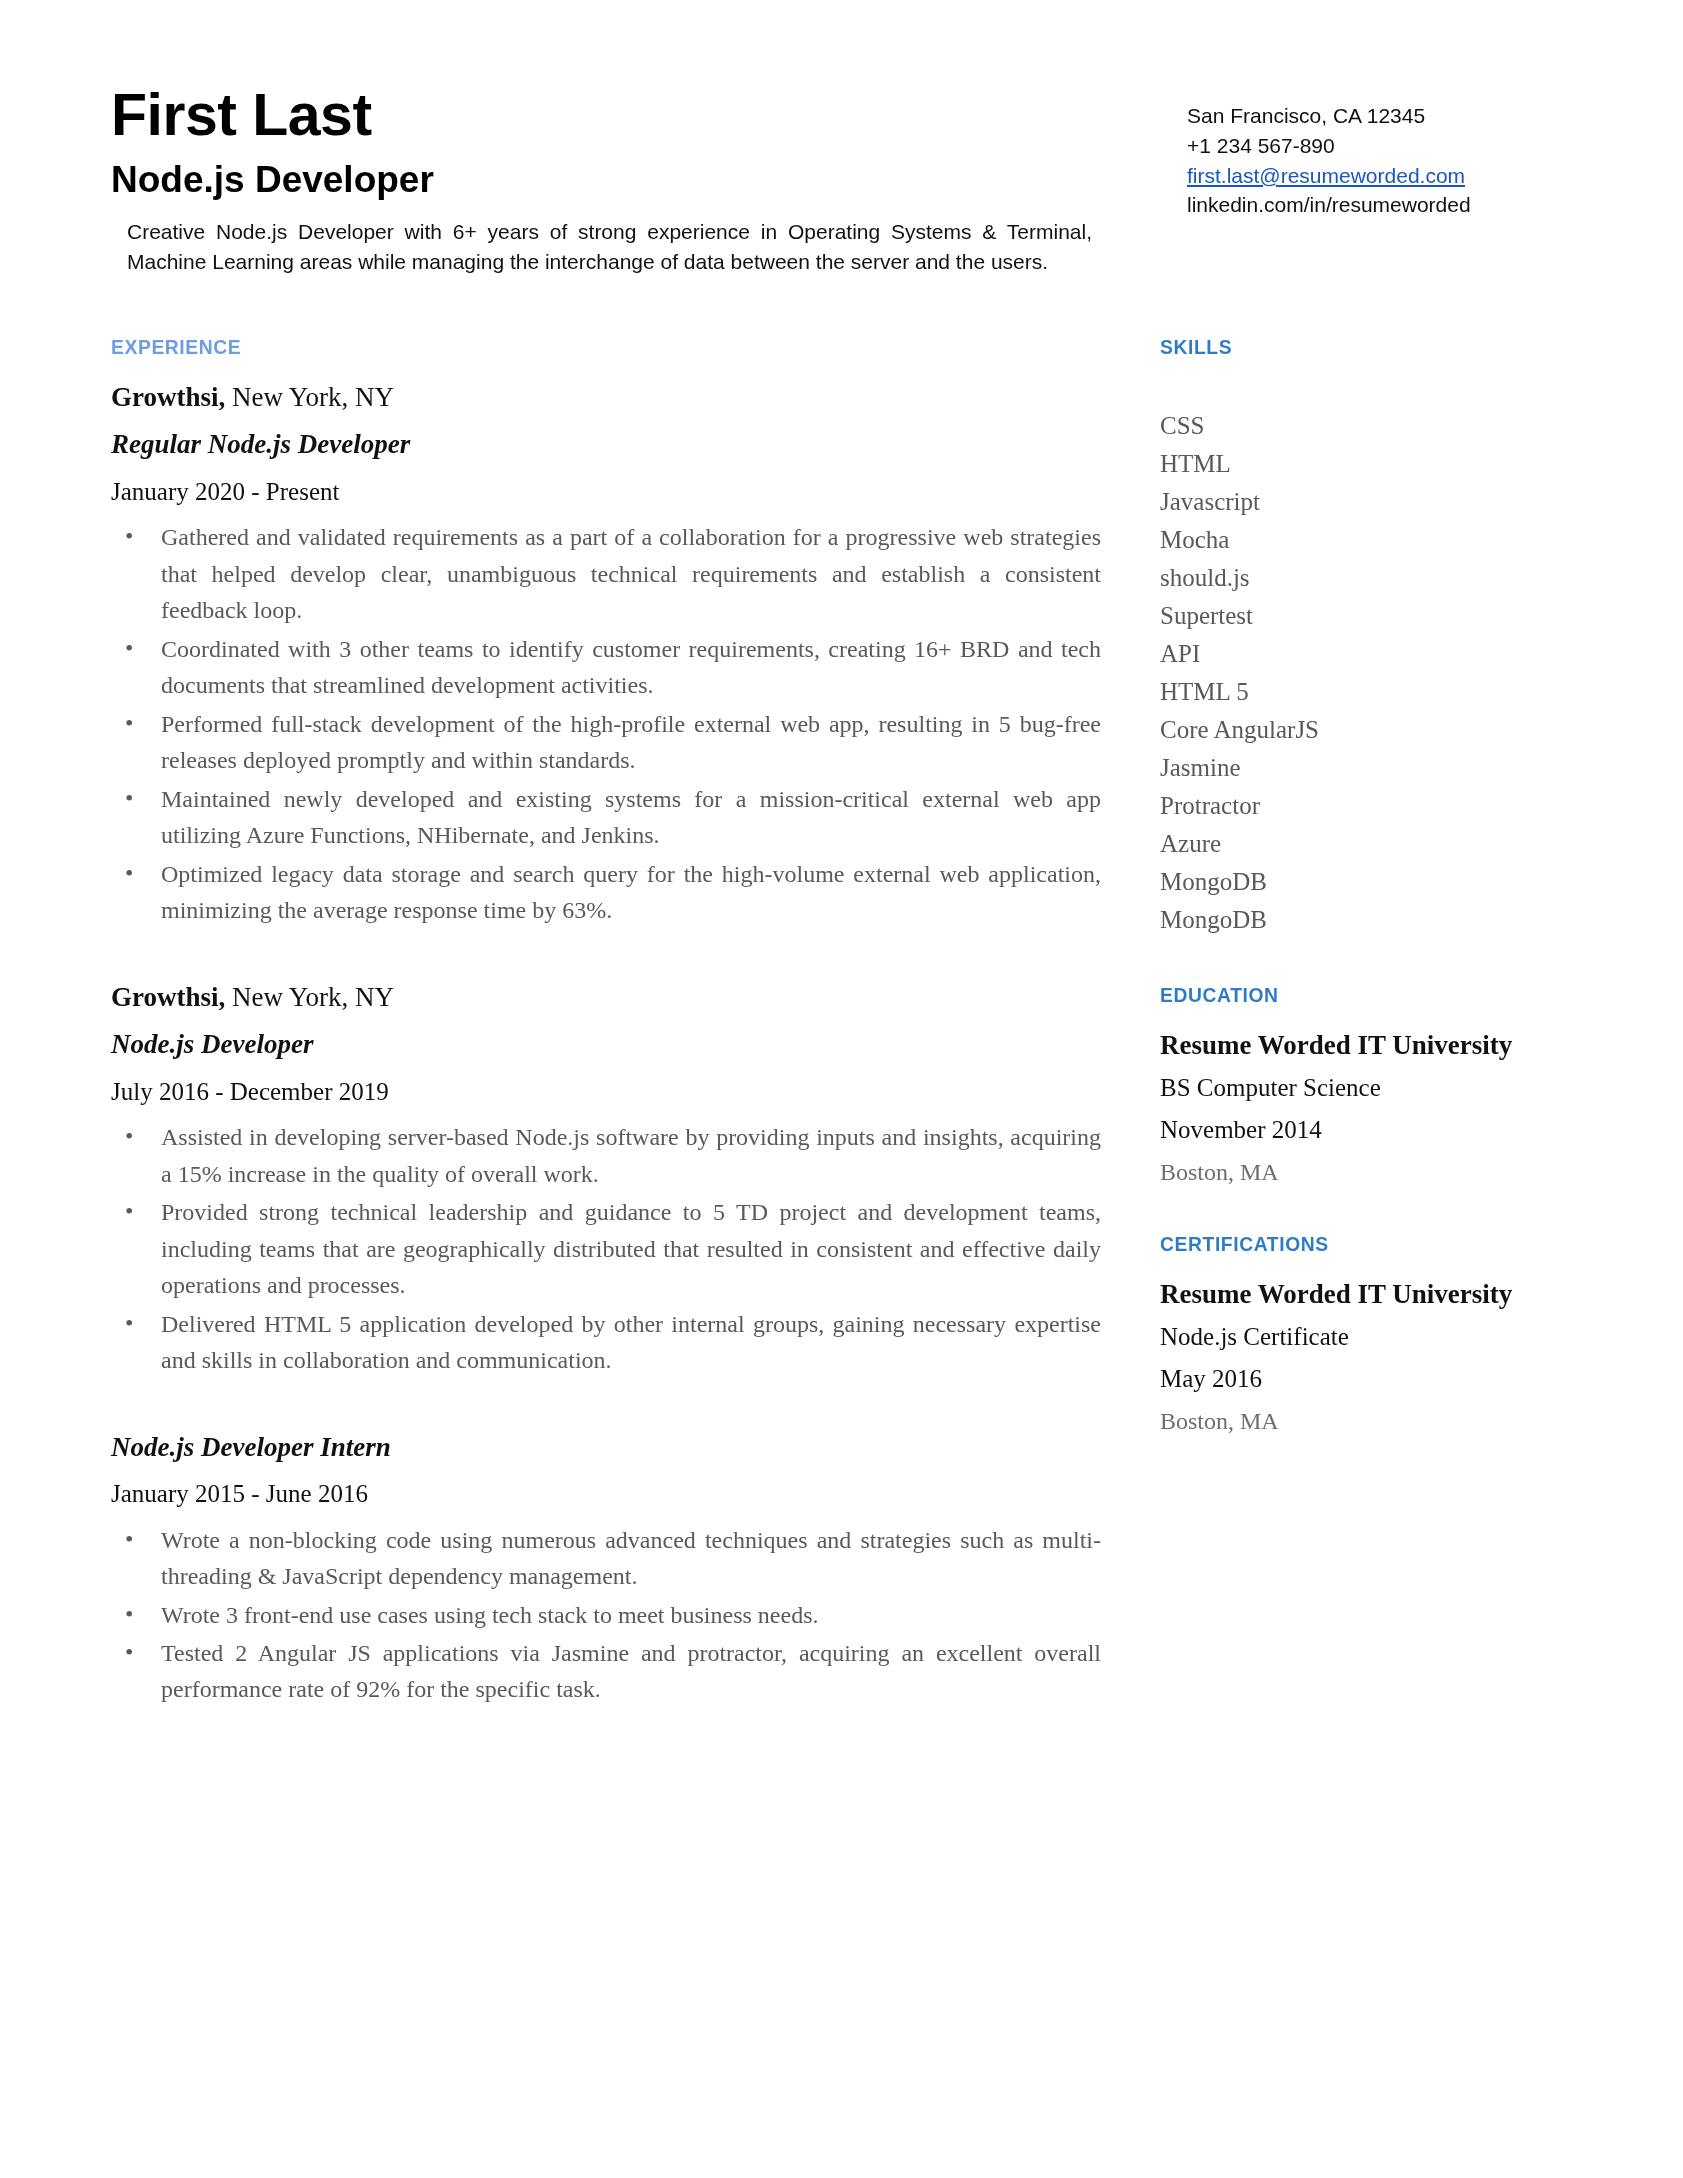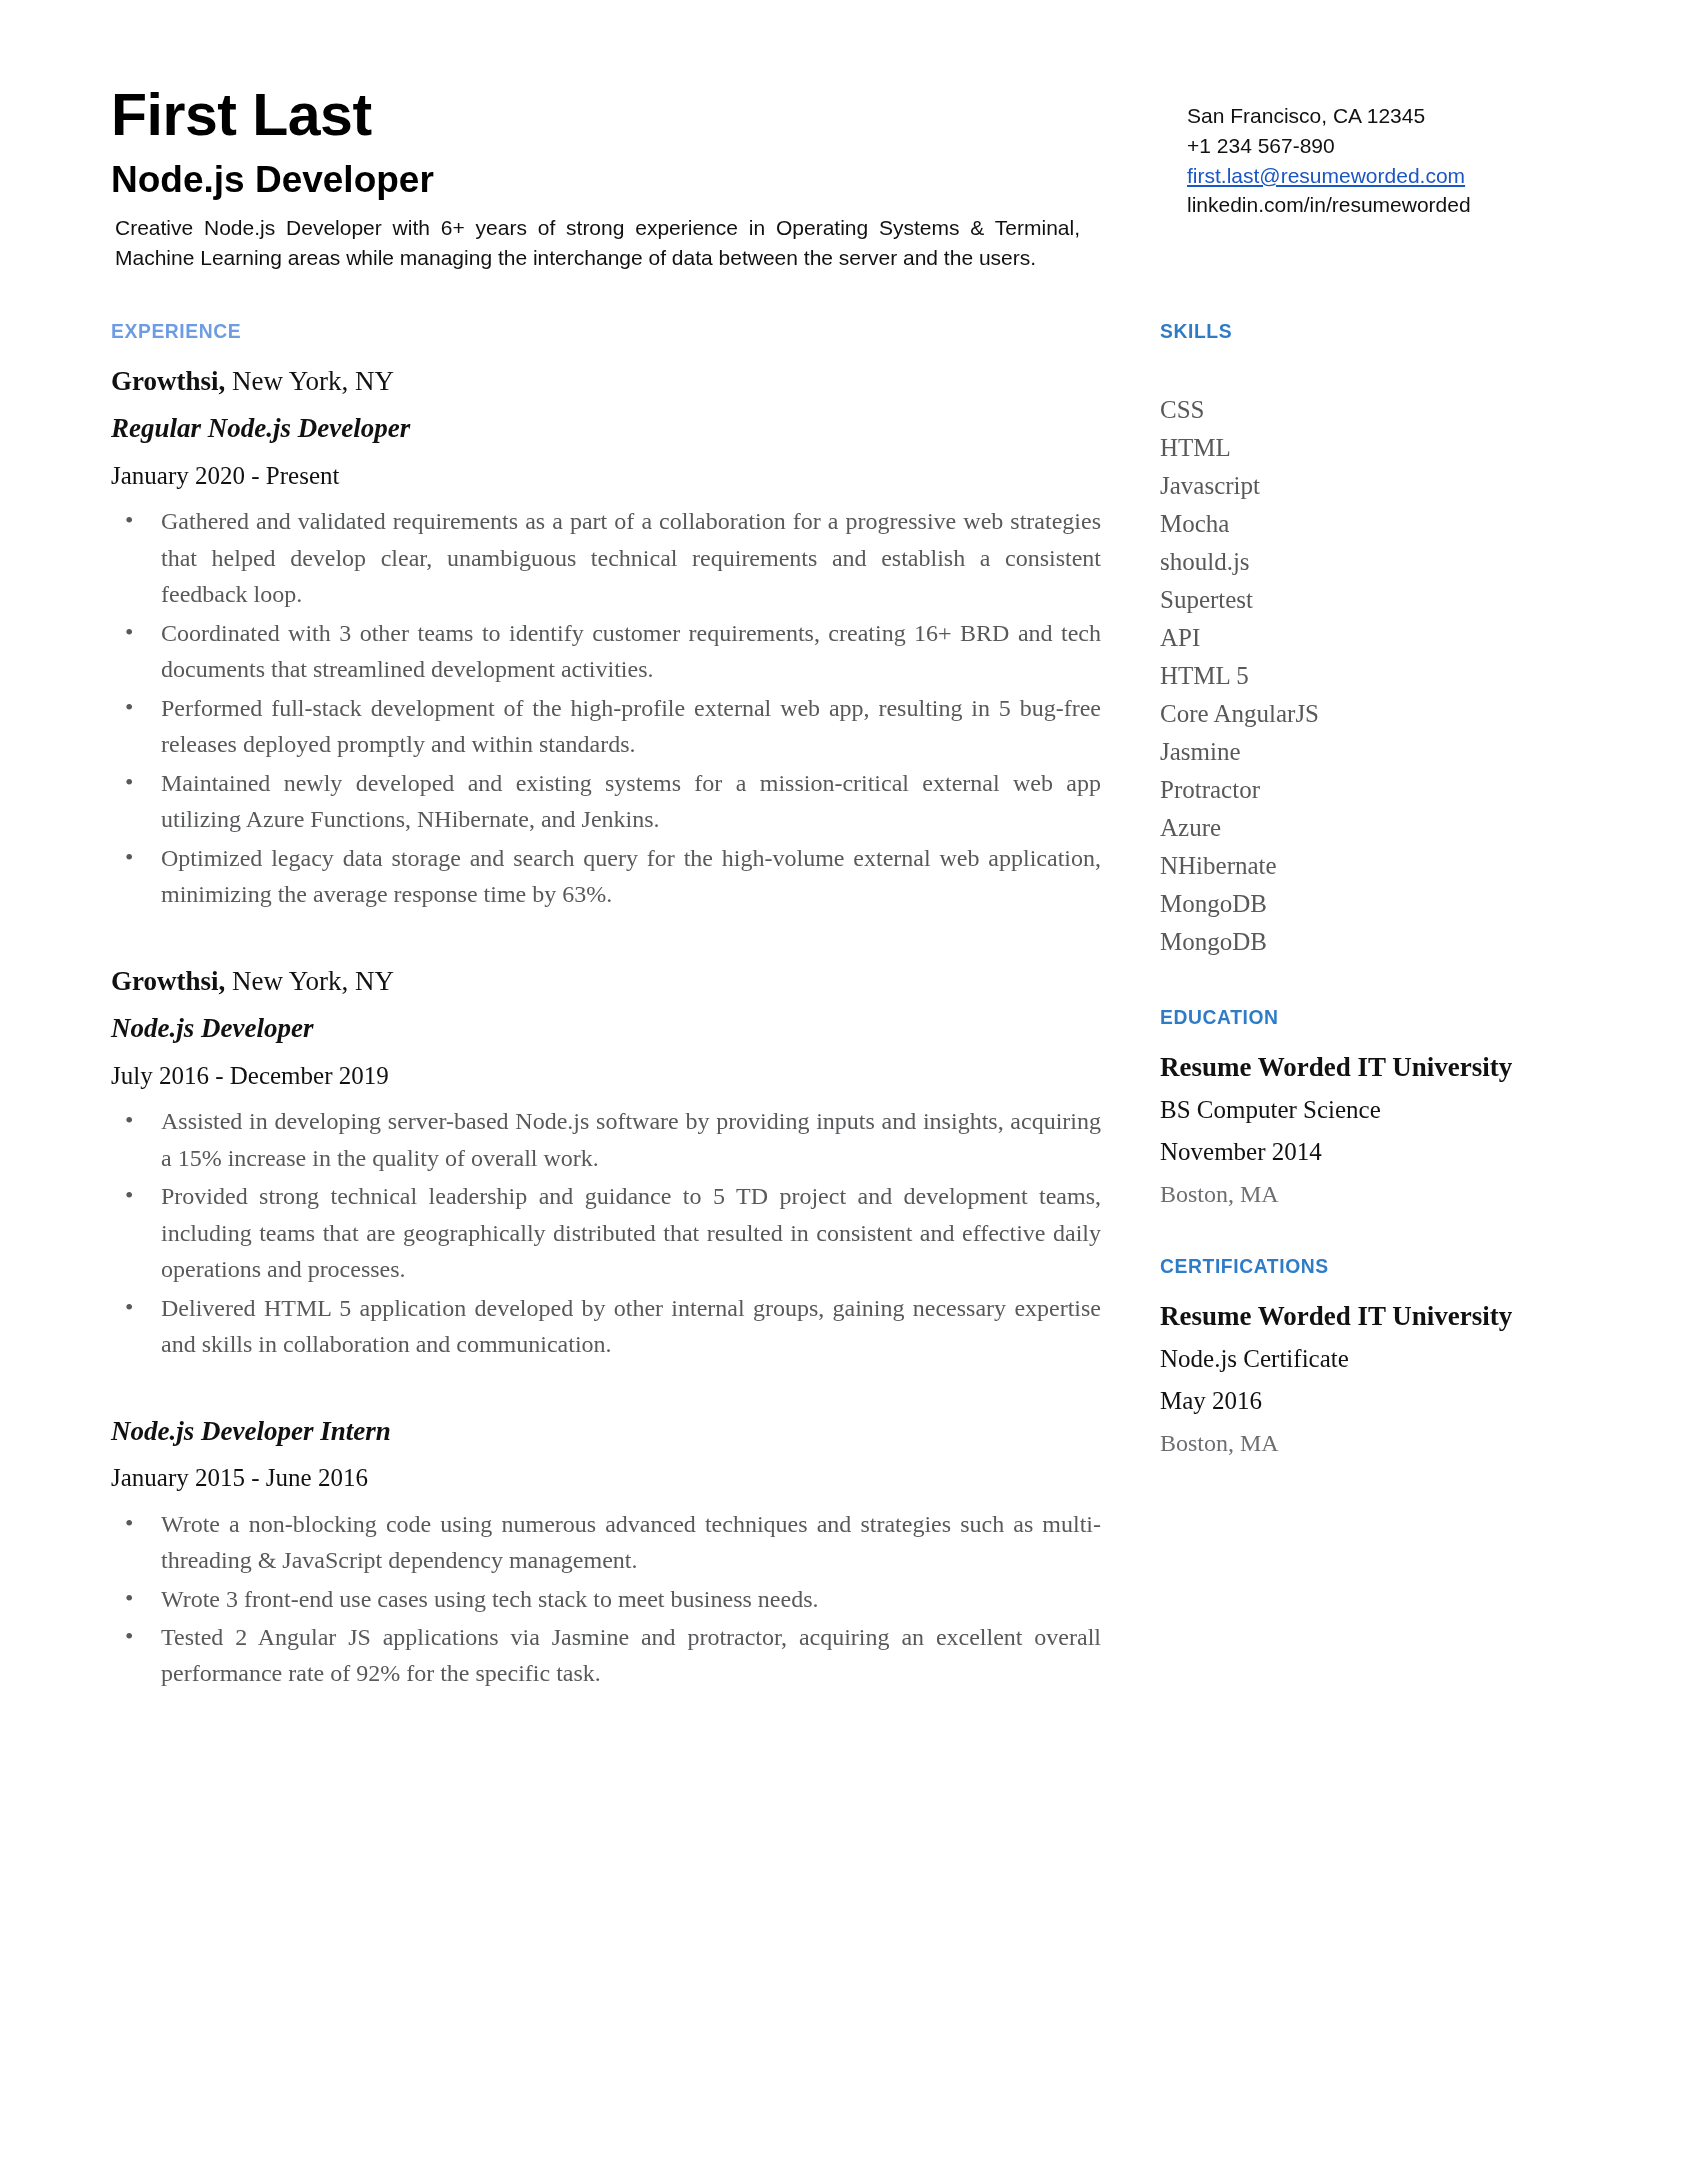--- a/index.html
+++ b/index.html
@@ -48,21 +48,21 @@
     margin: 0 0 12px 0;
     color: #000;
   }
   .summary {
     font-family: "Liberation Sans", "DejaVu Sans", sans-serif;
     font-size: 21px;
     line-height: 1.42;
     text-align: justify;
     width: 965px;
     color: #111;
-    margin: 4px;
+    margin: 16px;
   }
   .contact {
     font-family: "Liberation Sans", "DejaVu Sans", sans-serif;
     font-size: 21px;
     line-height: 1.42;
     color: #111;
     padding-top: 16px;
     width: 416px;
   }
   .contact div { white-space: nowrap; }
@@ -250,21 +250,20 @@
           <li>Javascript</li>
           <li>Mocha</li>
           <li>should.js</li>
           <li>Supertest</li>
           <li>API</li>
           <li>HTML 5</li>
           <li>Core AngularJS</li>
           <li>Jasmine</li>
           <li>Protractor</li>
           <li>Azure</li>
-          <li>NHibernate</li>
           <li>MongoDB</li>
           <li>MongoDB</li>
         </ul>
       </div>
 
       <div class="side-block">
         <div class="section-head side-accent">EDUCATION</div>
         <p class="edu-title">Resume Worded IT University</p>
         <p class="edu-degree">BS Computer Science</p>
         <p class="edu-date">November 2014</p>

